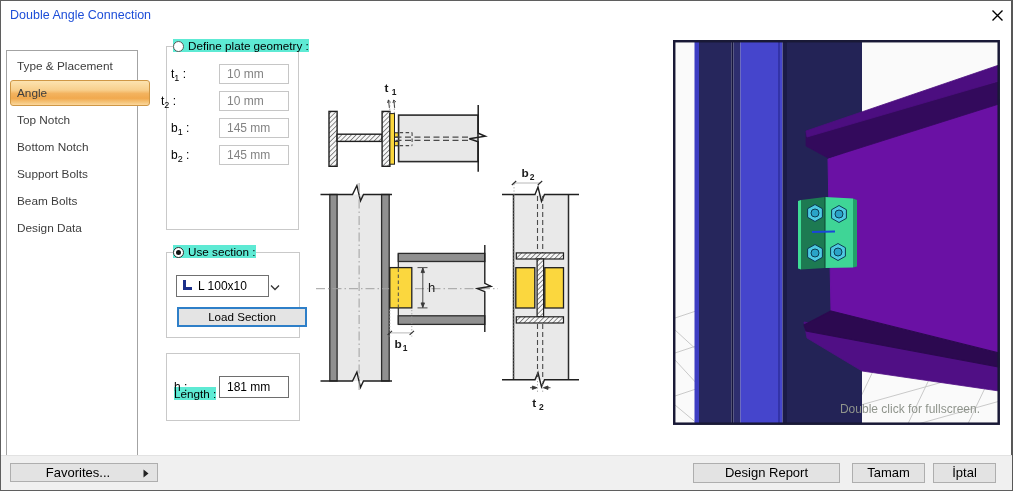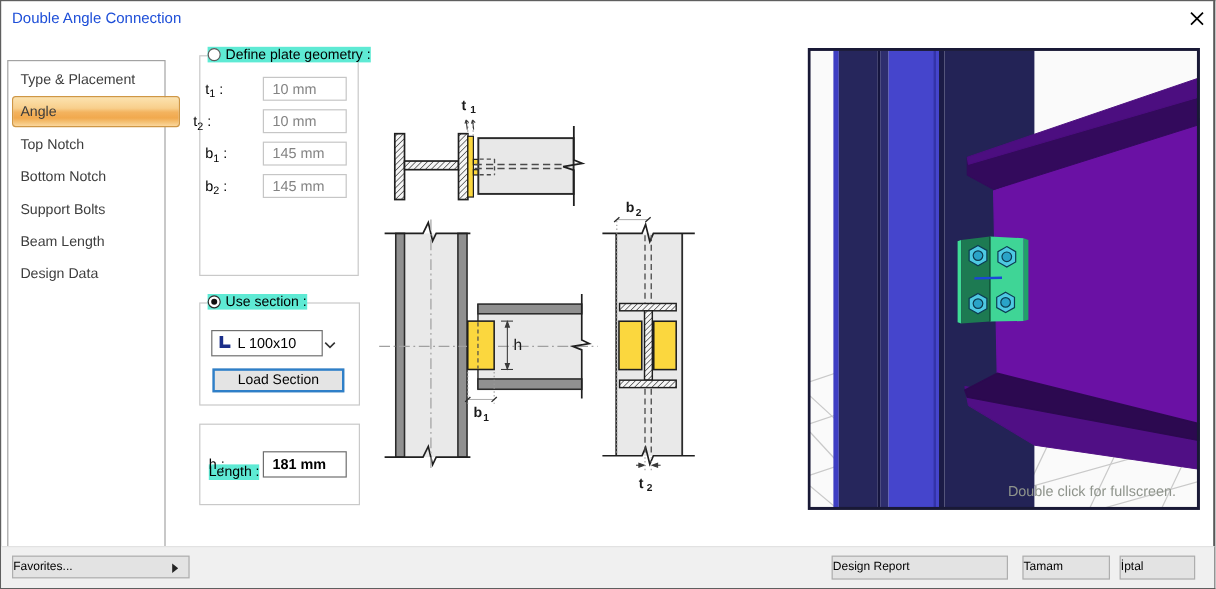--- a/index.html
+++ b/index.html
@@ -13,42 +13,42 @@
   .sel { position:absolute; left:3px; top:29px; width:140px; height:26px; border:1px solid #cf9745; border-radius:3px;
          background:linear-gradient(180deg,#fce3b0 0%,#f8cf8c 38%,#f3b35f 52%,#f1a94e 72%,#f5c479 88%,#fbd79c 100%); }
   .grp { position:absolute; border:1px solid #c9c9c9; background:#fff; }
   .gcap { position:absolute; background:#5eead4; font-size:11.7px; color:#000; white-space:nowrap; }
   .radio { display:inline-block; width:11px; height:11px; border:1px solid #5b5b5b; border-radius:50%; background:#fff; vertical-align:-2px; margin-right:4px; position:relative; }
   .radio.on::after { content:""; position:absolute; left:2px; top:2px; width:5px; height:5px; border-radius:50%; background:#111; }
   .radio.on { border-color:#2c2c2c; }
   .flabel { position:absolute; font-size:12px; color:#000; }
   sub { font-size:9px; vertical-align:-3px; }
   .inp { position:absolute; left:219px; width:70px; height:20px; border:1px solid #c6c6c6; background:#fff; font-size:12px; color:#838383; line-height:18px; padding-left:7px; }
-  .inp.en { border:1px solid #6e6e6e; color:#000;font-weight:bold; }
+  .inp.en { border:1px solid #6e6e6e; color:#000; }
   .combo { position:absolute; left:176px; top:275px; width:93px; height:22px; border:1px solid #707070; background:#fff; }
-  .btn { position:absolute; border:1px solid #aeaeae; background:#e3e3e3; font-size:10px; color:#000; }
-  .bluebtn { position:absolute; left:177px; top:307px; width:110px; height:20px; border:2px solid #2e7fc8; background:#e4e4e4; font-size:11.6px; text-align:center; line-height:16px; }
+  .btn { position:absolute; border:1px solid #aeaeae; background:#e3e3e3; font-size:13px; color:#000; text-align:center; }
+  .bluebtn { position:absolute; left:177px; top:307px; width:130px; height:20px; border:2px solid #2e7fc8; background:#e4e4e4; font-size:11.6px; text-align:center; line-height:16px; }
   .botbar { position:absolute; left:1px; top:455px; width:1011px; height:35px; background:#f0f0f0; border-top:1px solid #e2e2e2; }
 </style>
 </head>
 <body>
 <div class="win"></div>
 <div class="title">Double Angle Connection</div>
 <svg class="close" viewBox="0 0 22 22">
     <path d="M6.5 5.5 L16.5 15.5 M16.5 5.5 L6.5 15.5" stroke="#000" stroke-width="1.4" fill="none"></path>
   </svg>
 
 <div class="sidebar">
   <div class="sel"></div>
   <div class="mitem" style="top:2px;">Type &amp; Placement</div>
   <div class="mitem" style="top:56px;">Top Notch</div>
   <div class="mitem" style="top:29px;">Angle</div>
   <div class="mitem" style="top:110px;">Support Bolts</div>
   <div class="mitem" style="top:83px;">Bottom Notch</div>
-  <div class="mitem" style="top:137px;">Beam Length</div>
+  <div class="mitem" style="top:137px;">Beam Bolts</div>
   <div class="mitem" style="top:164px;">Design Data</div>
 </div>
 
 <div class="grp" style="left:166px; top:46px; width:133px; height:184px;"></div>
 <div class="gcap" style="left:173px; top:39px;"><span class="radio"></span>Define plate geometry :</div>
 <div class="flabel" style="left:171px; top:67px;">t<sub>1</sub> :</div>
 <div class="inp" style="top:64px;">10 mm</div>
 <div class="flabel" style="left:161px; top:94px;">t<sub>2</sub> :</div>
 <div class="inp" style="top:91px;">10 mm</div>
 <div class="flabel" style="left:171px; top:121px;">b<sub>1</sub> :</div>

